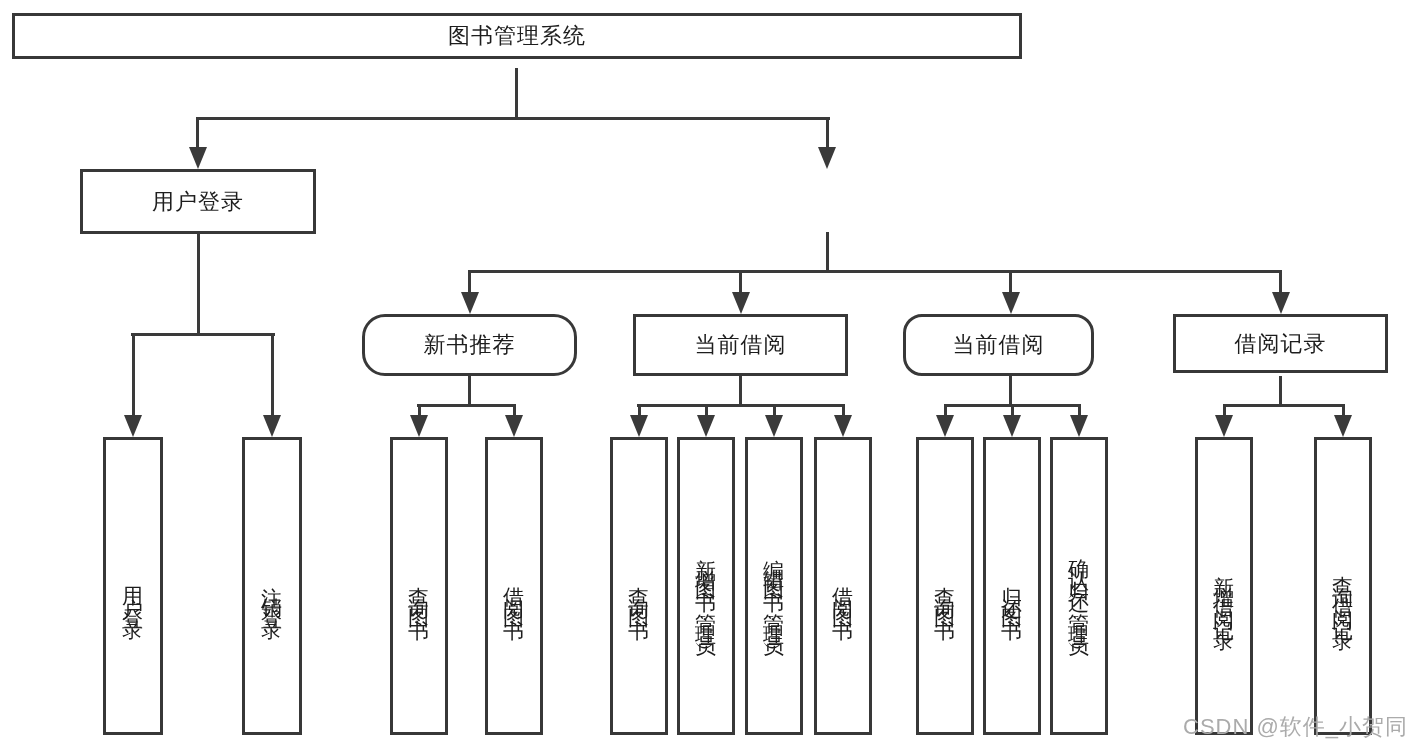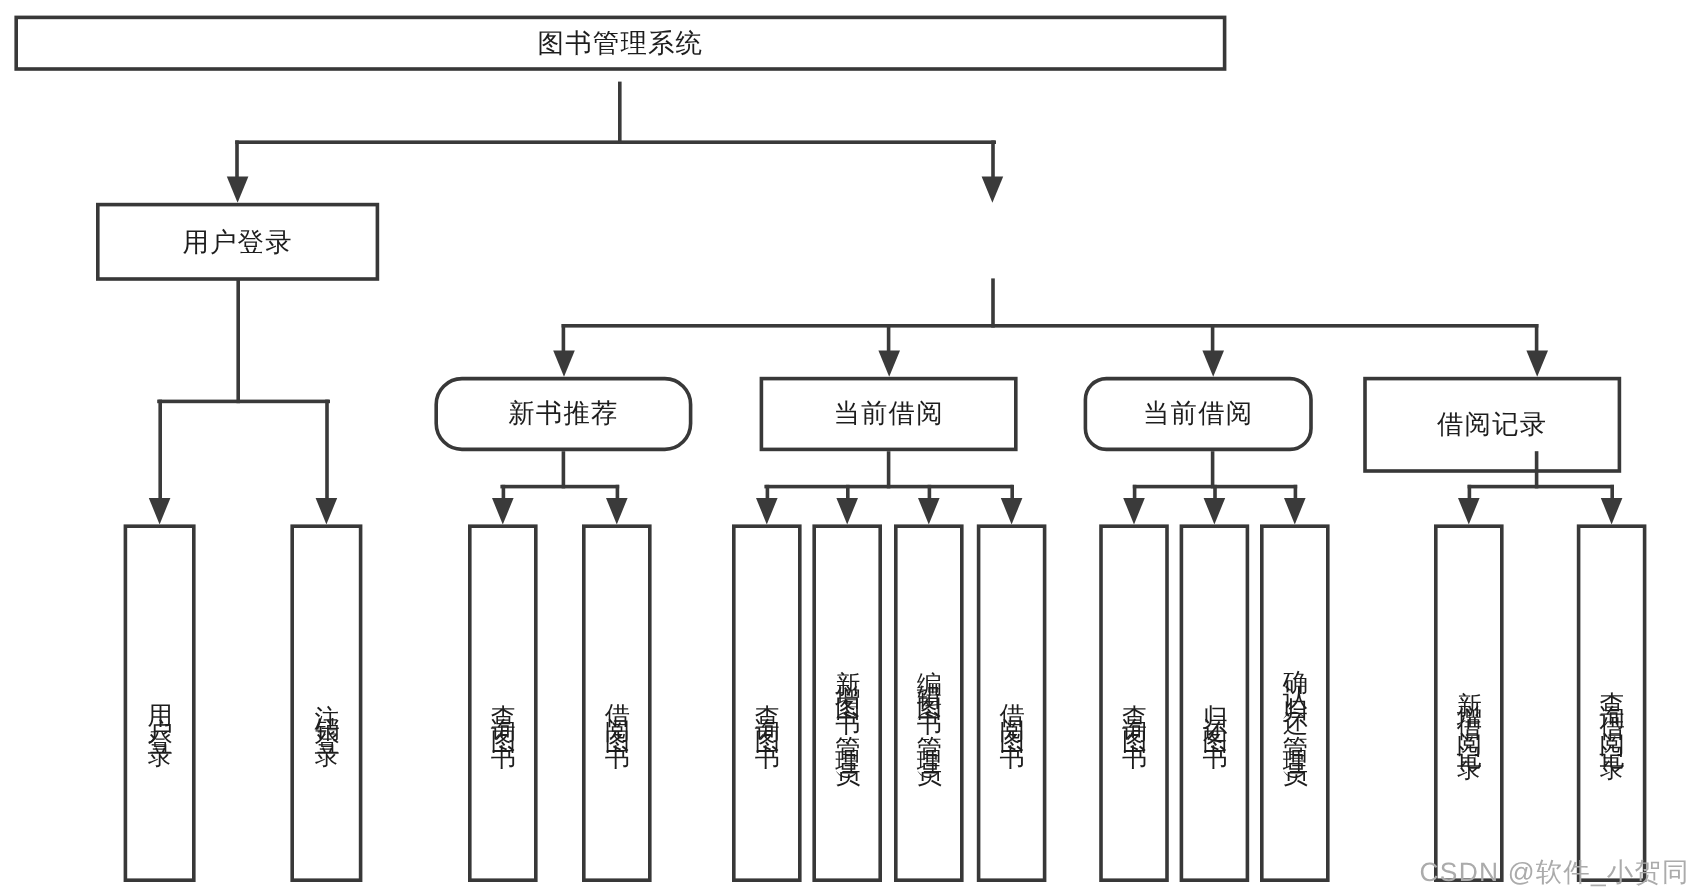--- a/index.html
+++ b/index.html
@@ -57,21 +57,21 @@
   <div class="line" style="left:1009px;top:270px;width:3px;height:24px;"></div>
   <div class="line" style="left:1279px;top:270px;width:3px;height:24px;"></div>
   <div class="ah" style="left:461px;top:292px;"></div>
   <div class="ah" style="left:732px;top:292px;"></div>
   <div class="ah" style="left:1002px;top:292px;"></div>
   <div class="ah" style="left:1272px;top:292px;"></div>
 
   <div class="node" style="left:362px;top:314px;width:215px;height:62px;border-radius:23px;">新书推荐</div>
   <div class="node" style="left:633px;top:314px;width:215px;height:62px;">当前借阅</div>
   <div class="node" style="left:903px;top:314px;width:191px;height:62px;border-radius:19px;">当前借阅</div>
-  <div class="node" style="left:1136px;top:314px;width:215px;height:80px;">借阅记录</div>
+  <div class="node" style="left:1173px;top:314px;width:215px;height:59px;">借阅记录</div>
 
   <div class="line" style="left:468px;top:376px;width:3px;height:31px;"></div>
   <div class="line" style="left:417px;top:404px;width:99px;height:3px;"></div>
   <div class="line" style="left:418px;top:404px;width:3px;height:13px;"></div>
   <div class="line" style="left:513px;top:404px;width:3px;height:13px;"></div>
   <div class="ah" style="left:410px;top:415px;"></div>
   <div class="ah" style="left:505px;top:415px;"></div>
 
   <div class="line" style="left:739px;top:376px;width:3px;height:31px;"></div>
   <div class="line" style="left:637px;top:404px;width:207px;height:3px;"></div>

